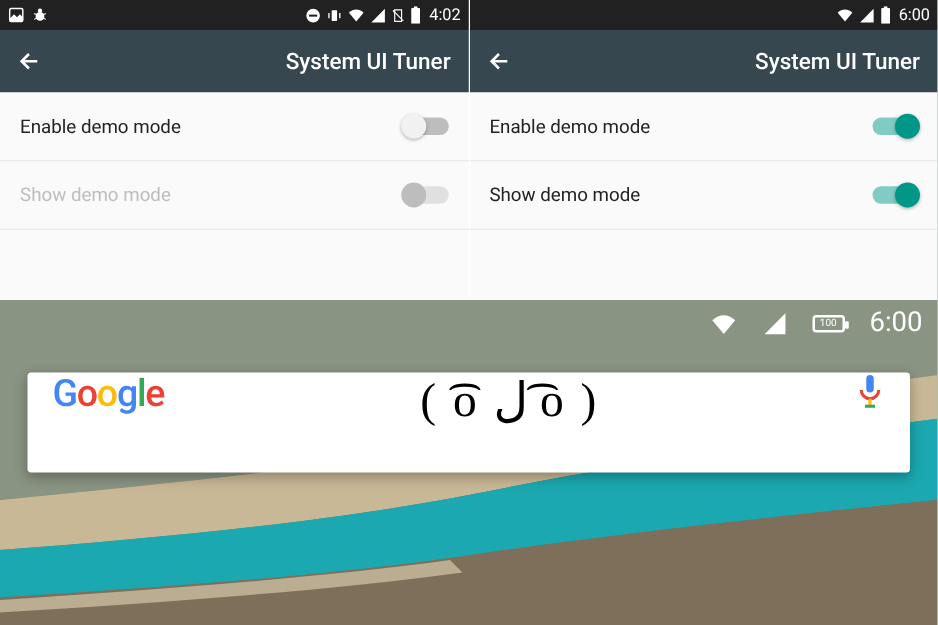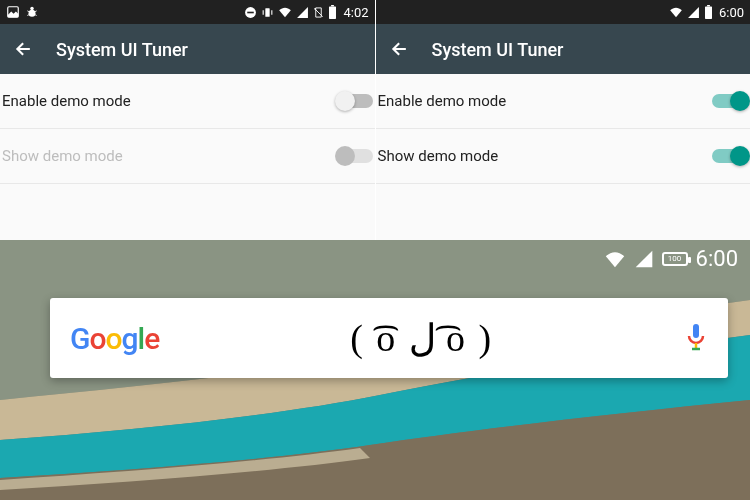--- a/index.html
+++ b/index.html
@@ -7,43 +7,43 @@
 
     .top-row { display: flex; height: 240px; }
     .panel { flex: 1; background: #fafafa; border-right: 1px solid #fff; display: flex; flex-direction: column; }
     .panel:last-child { border-right: none; }
 
     .status-bar { height: 24px; background: #212121; color: #fff; display: flex; align-items: center; justify-content: space-between; padding: 0 6px; font-size: 12px; }
     .status-left { display: flex; align-items: center; gap: 5px; }
     .status-right { display: flex; align-items: center; gap: 4px; }
     .status-right .time { margin-left: 2px; font-size: 13px; }
 
-    .app-bar { height: 50px; background: #37474f; color: #fff; display: flex; align-items: center; padding: 0 14px; gap: 22px; font-size: 18px; font-weight: 500; }
+    .app-bar { height: 50px; background: #37474f; color: #fff; display: flex; align-items: center; padding: 0 14px; gap: 22px; font-size: 18px; font-weight: 500; justify-content: space-between; }
 
     .settings-list { flex: 1; background: #fafafa; }
-    .row { display: flex; align-items: center; justify-content: space-between; padding: 18px 2px; border-bottom: 1px solid #e8e8e8; font-size: 15px; color: #222; }
+    .row { display: flex; align-items: center; justify-content: space-between; padding: 18px 16px; border-bottom: 1px solid #e8e8e8; font-size: 15px; color: #222; }
     .row.disabled { color: #bdbdbd; }
 
     .toggle { width: 36px; height: 14px; border-radius: 10px; position: relative; }
     .toggle .knob { width: 20px; height: 20px; border-radius: 50%; position: absolute; top: -3px; box-shadow: 0 1px 3px rgba(0,0,0,0.3); }
     .toggle.off { background: #bdbdbd; }
     .toggle.off .knob { left: -2px; background: #f1f1f1; }
     .toggle.off.disabled { background: #e0e0e0; }
     .toggle.off.disabled .knob { background: #bdbdbd; box-shadow: none; }
     .toggle.on { background: #80cbc4; }
     .toggle.on .knob { right: -2px; background: #009688; }
 
     .bottom { position: relative; height: 260px; overflow: hidden; }
     .terrain { position: absolute; inset: 0; }
 
-    .bottom-status { position: absolute; top: 6px; right: 12px; display: flex; align-items: center; gap: 8px; color: #fff; font-size: 22px; font-weight: 400; }
+    .bottom-status { position: absolute; top: 6px; right: 12px; display: flex; align-items: center; gap: 20px; color: #fff; font-size: 22px; font-weight: 400; }
     .bottom-status .battery-badge { width: 26px; height: 14px; border: 2px solid #fff; border-radius: 3px; position: relative; display: flex; align-items: center; justify-content: center; font-size: 8px; padding: 1px; }
     .bottom-status .battery-badge::after { content: ""; position: absolute; right: -5px; top: 3px; width: 3px; height: 6px; background: #fff; border-radius: 1px; }
 
-    .search-card { position: absolute; left: 22px; right: 22px; top: 58px; height: 80px; background: #fff; border-radius: 3px; box-shadow: 0 3px 10px rgba(0,0,0,0.3); display: flex; align-items: center; padding: 0 20px; margin-left: 28px; }
+    .search-card { position: absolute; left: 22px; right: 22px; top: 58px; height: 80px; background: #fff; border-radius: 3px; box-shadow: 0 3px 10px rgba(0,0,0,0.3); display: flex; align-items: flex-start; padding: 0 20px; }
     .google-logo { font-size: 30px; font-weight: 500; letter-spacing: -1px; }
     .g1 { color: #4285F4; } .g2 { color: #EA4335; } .g3 { color: #FBBC05; } .g4 { color: #4285F4; } .g5 { color: #34A853; } .g6 { color: #EA4335; }
     .search-content { flex: 1; text-align: center; font-size: 38px; font-family: "Comic Sans MS", cursive; color: #000000; letter-spacing: 2px; }
     .mic { width: 24px; height: 32px; }
 
     svg { display: block; }
   </style>
 </head>
 <body>
 

